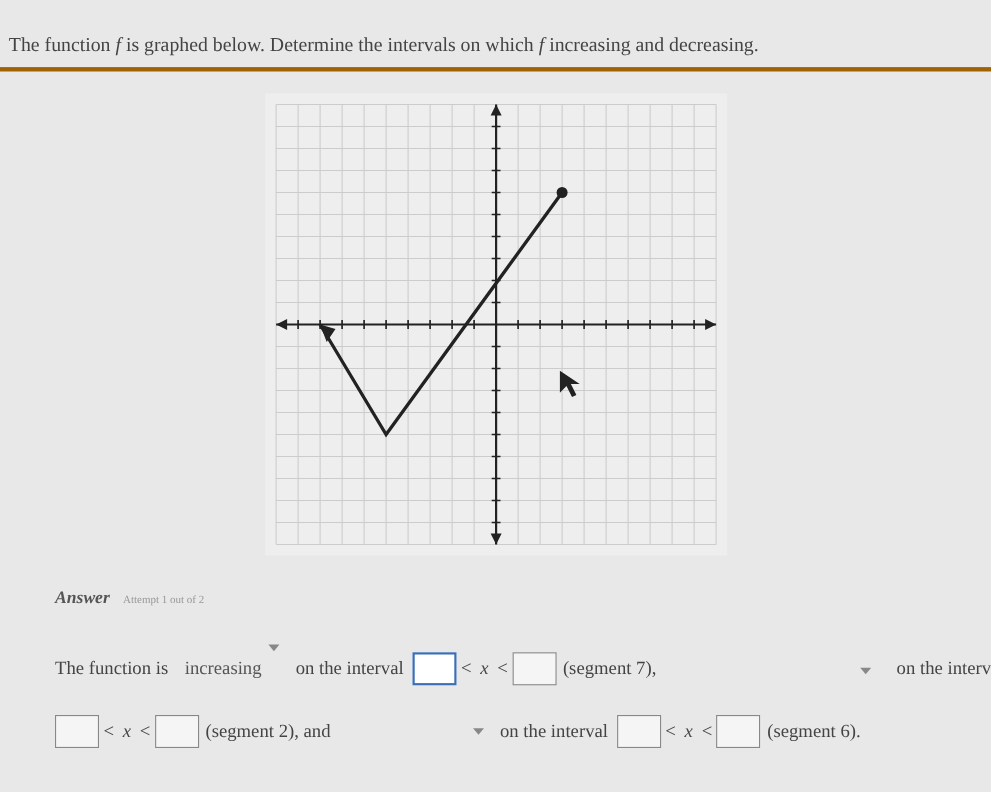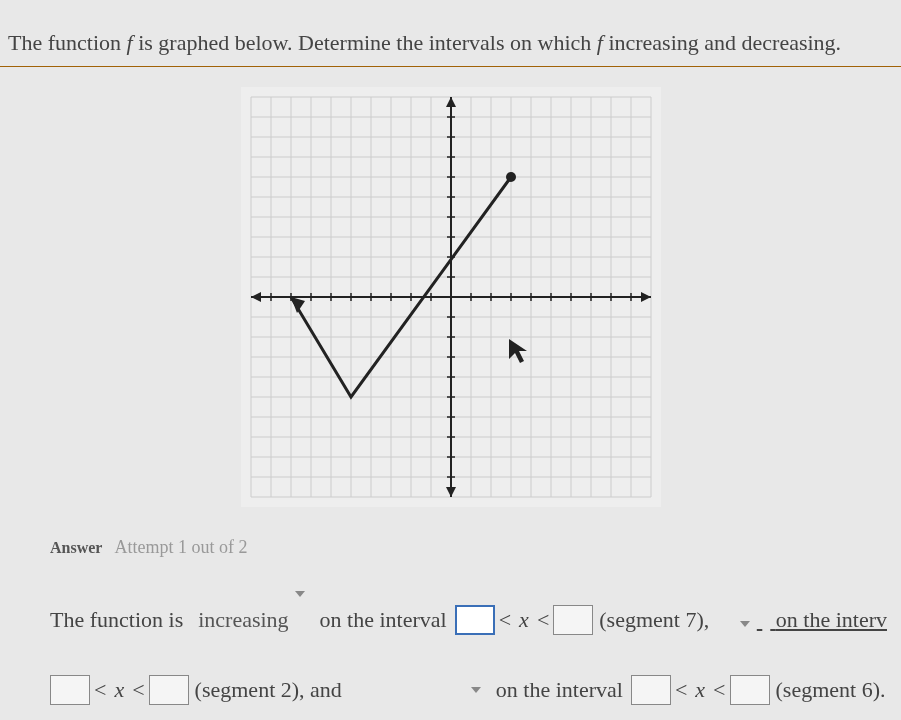--- a/index.html
+++ b/index.html
@@ -7,41 +7,41 @@
     font-family: Georgia, 'Times New Roman', serif;
     background: #e8e8e8;
     width: 901px;
     height: 720px;
     overflow: hidden;
     position: relative;
     color: #333;
   }
   .question {
     padding: 30px 20px 10px 8px;
-    font-size: 22px;
+    font-size: 18px;
     color: #444;
-    border-bottom: 1px solid #a16207;
+    border-bottom: 4px solid #a16207;
   }
   .question .fvar { font-style: italic; font-family: 'Times New Roman', serif; }
   .graph-area {
     display: flex;
     justify-content: center;
     padding: 20px 0 10px 0;
   }
   svg.graph { background: #eee; }
   .answer-header {
     padding: 20px 0 0 50px;
     font-size: 16px;
     color: #666;
   }
-  .answer-header .aw { font-weight: bold; color: #555; }
-  .answer-header .sub { font-size: 18px; color: #999; margin-left: 8px; }
+  .answer-header .aw { font-weight: bold; color: #555; font-style: italic; }
+  .answer-header .sub { font-size: 10px; color: #999; margin-left: 8px; }
   .answer-lines {
     padding: 30px 0 0 50px;
-    font-size: 22px;
+    font-size: 17px;
     color: #444;
     line-height: 2.6;
   }
   .line { display: flex; align-items: center; flex-wrap: nowrap; margin-bottom: 10px; }
   .gap { display: inline-block; width: 8px; }
   .dropdown {
     display: inline-flex;
     padding: 2px 6px;
     border: 1px solid transparent;
     color: #555;
@@ -65,21 +65,21 @@
     line-height: 28px;
     vertical-align: middle;
   }
   .inputbox.active {
     border: 2px solid #3a6fb7;
     background: #fff;
   }
   .xvar { font-style: italic; font-family: 'Times New Roman', serif; margin: 0 4px; }
   .lt { margin: 0 4px; }
   .seglabel { margin: 0 6px; }
-  .far-right { margin-left: auto; padding-right: 14px; white-space: nowrap; text-decoration: underline; }
+  .far-right { margin-left: auto; padding-right: 0; white-space: nowrap; }
 </style>
 </head>
 <body>
 
 <div class="question">
   <span>The function </span><span class="fvar">f</span><span> is graphed below. Determine the intervals on which </span><span class="fvar">f</span><span> increasing and decreasing.</span>
 </div>
 
 <div class="graph-area">
   <svg class="graph" width="420" height="420" viewBox="0 0 420 420">

